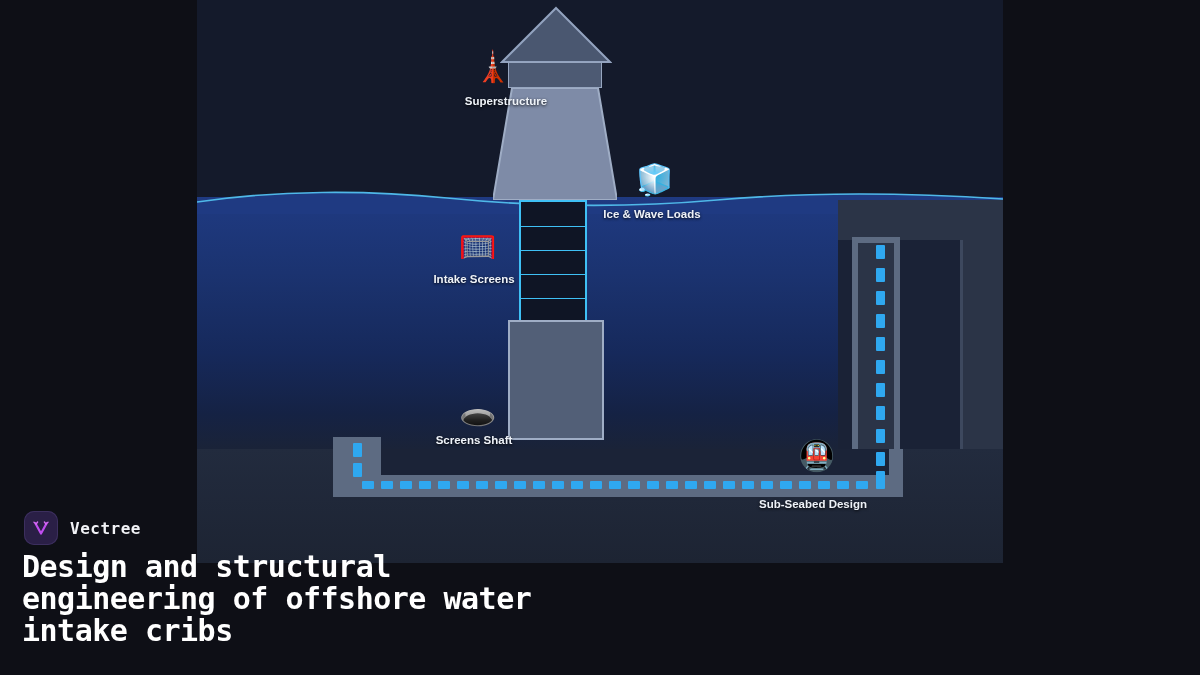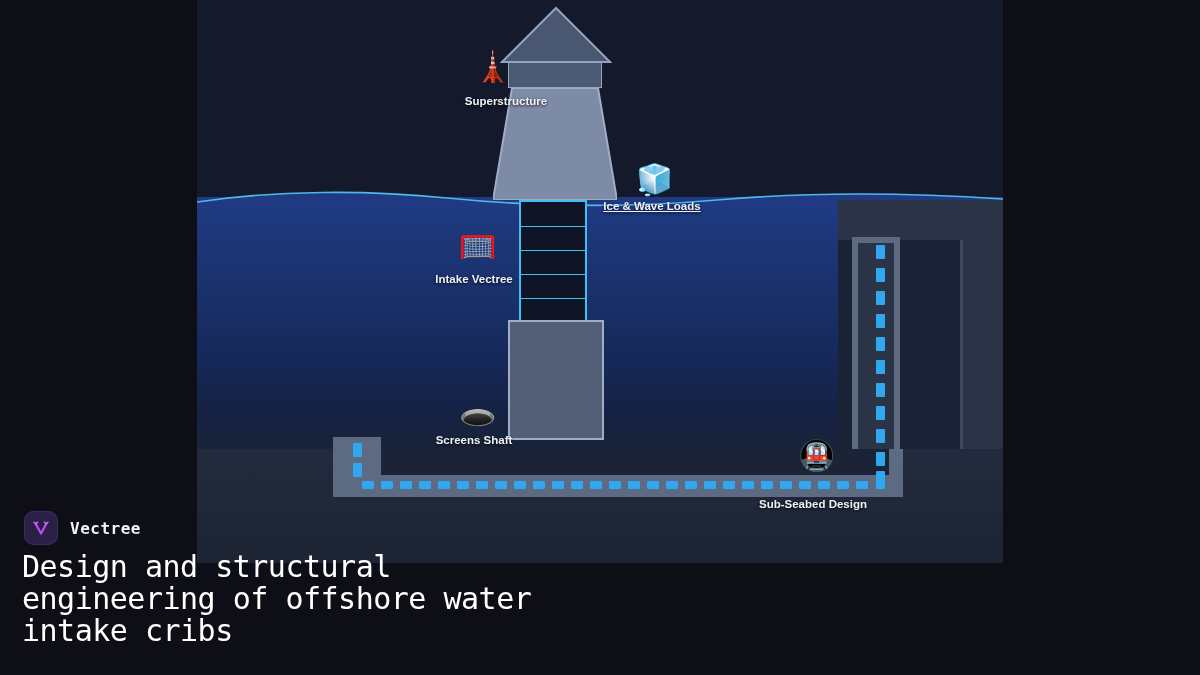--- a/index.html
+++ b/index.html
@@ -142,21 +142,21 @@
     color: #f2f3f7; font-size: 16px; font-weight: bold;
     font-family: "DejaVu Sans Mono", "Liberation Mono", monospace;
     letter-spacing: 0.5px;
   }
   .headline {
     position: absolute; left: 22px; top: 551px;
     width: 560px;
     color: #ffffff;
     font-family: "DejaVu Sans Mono", "Liberation Mono", monospace;
     font-size: 30px;
-    font-weight: normal;
+    font-weight: bold;
     line-height: 1.07;
     letter-spacing: -0.5px;
   }
   .url {
     position: absolute; right: 22px; top: 623px;
     color: #6e7483;
     font-family: "DejaVu Sans Mono", "Liberation Mono", monospace;
     font-size: 12.5px;
     letter-spacing: -0.2px;
   }
@@ -246,23 +246,23 @@
       <div class="crib-line" style="top:72px"></div>
       <div class="crib-line" style="top:96px"></div>
     </div>
 
     <div class="shaft-box"></div>
 
     <div id="nodes-layer">
         <div class="node-icon" style="left: 296px; top: 52px;">🗼</div>
         <div class="label" style="left: 309px; top: 95px;">Superstructure</div>
         <div class="node-icon" style="left: 458px; top: 165px;">🧊</div>
-        <div class="label" style="left: 455px; top: 200px; text-decoration: underline;">Ice &amp; Wave Loads</div>
+        <div class="label" style="left: 455px; top: 208px;">Ice &amp; Wave Loads</div>
         <div class="node-icon" style="left: 281px; top: 232px;">🥅</div>
-        <div class="label" style="left: 277px; top: 273px;">Intake Vectree</div>
+        <div class="label" style="left: 277px; top: 273px;">Intake Screens</div>
         <div class="node-icon" style="left: 281px; top: 398px;">🕳️</div>
         <div class="label" style="left: 277px; top: 434px;">Screens Shaft</div>
         <div class="node-icon" style="left: 620px; top: 441px;">🚇</div>
         <div class="label" style="left: 616px; top: 498px;">Sub-Seabed Design</div>
       </div>
   </div>
 
   <div id="caption">
 
     <div class="brand">

